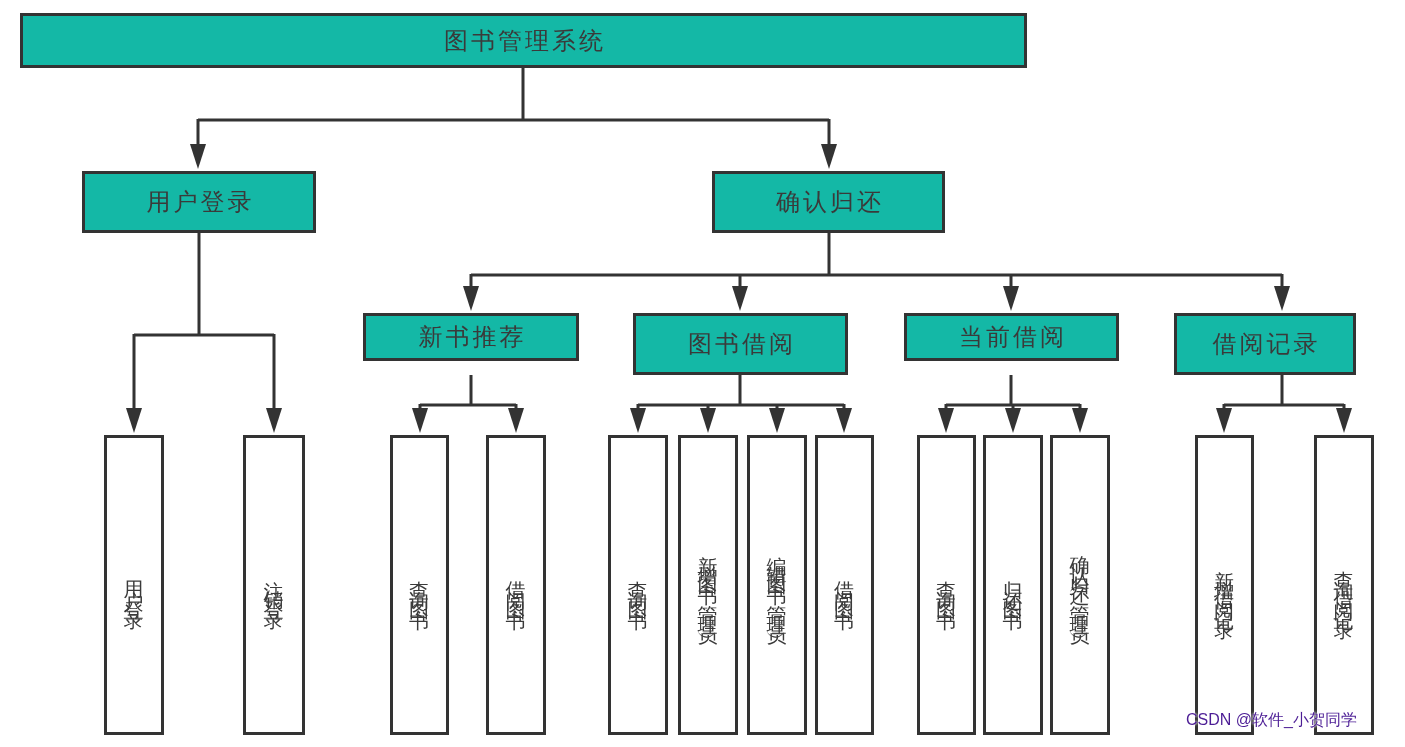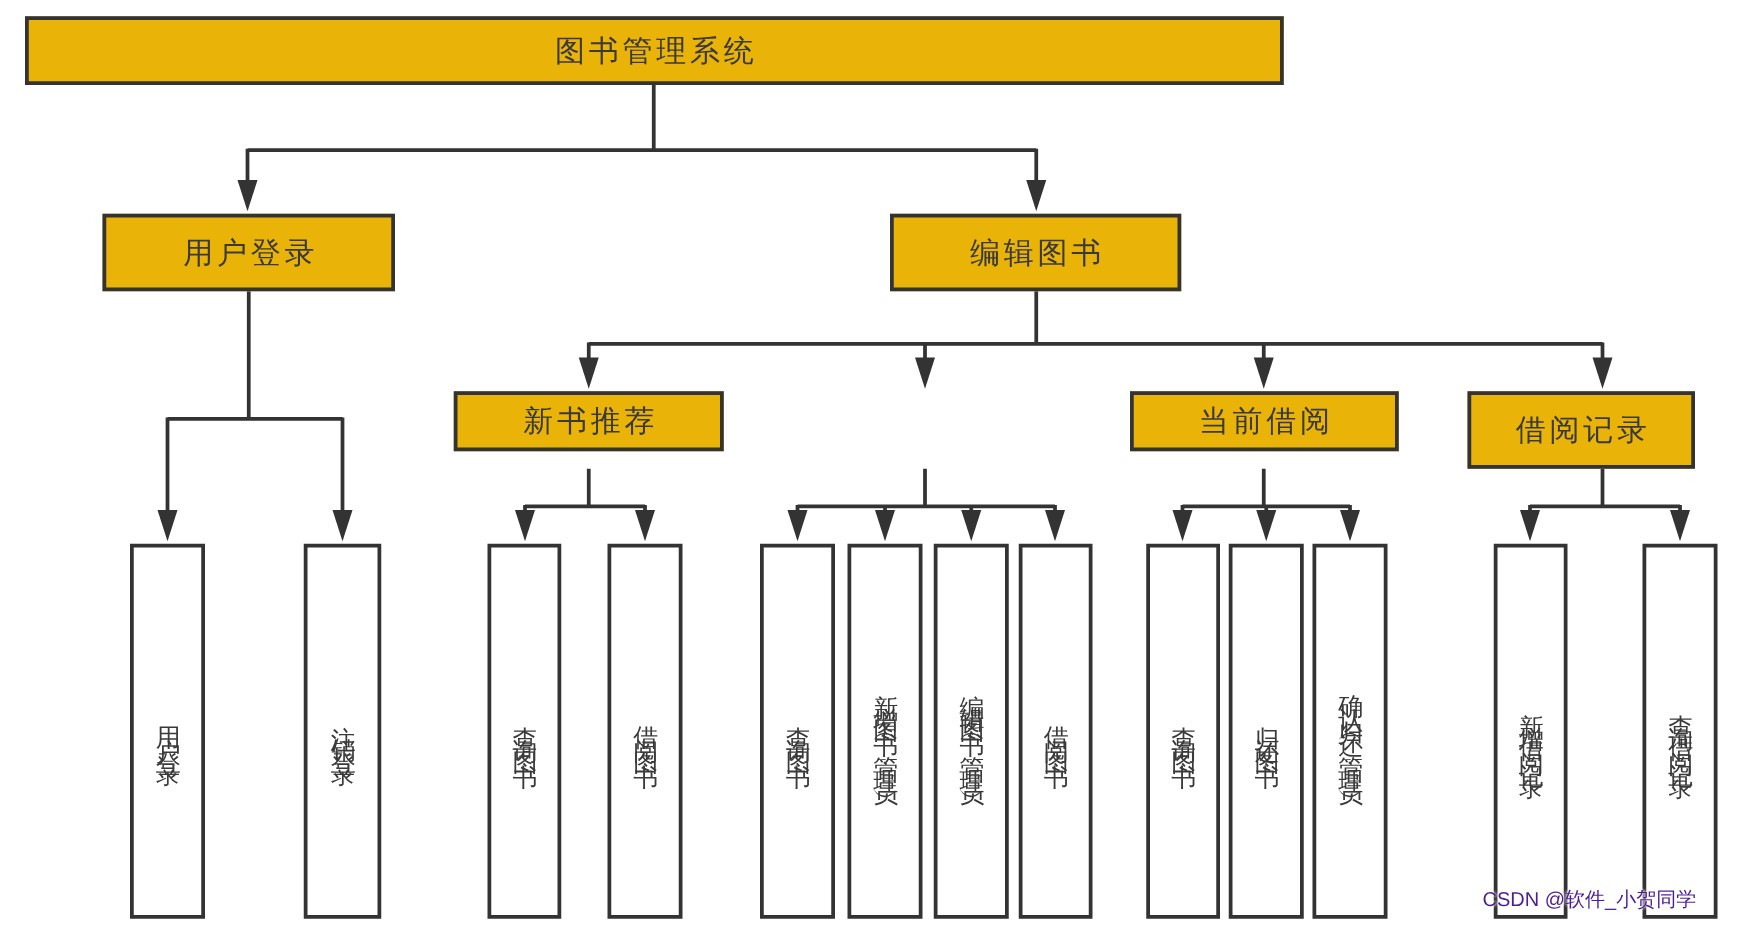--- a/index.html
+++ b/index.html
@@ -19,21 +19,21 @@
   #connectors path {
     fill: none;
     stroke: #333333;
     stroke-width: 3;
   }
   #connectors polygon { fill: #333333; }
   .hbox {
     position: absolute;
     box-sizing: border-box;
     border: 3px solid #333333;
-    background: #eab308;
+    background: #14b8a6;
     display: flex;
     align-items: center;
     justify-content: center;
   }
   .hbox span {
     font-size: 24px;
     letter-spacing: 3px;
     padding-left: 3px;
     color: #3a3a3a;
     white-space: nowrap;
@@ -118,25 +118,28 @@
   </svg>
 
   <div class="hbox" style="left:20px; top:13px; width:1007px; height:55px">
     <span>图书管理系统</span>
   </div>
 
   <div class="hbox" style="left:82px; top:171px; width:234px; height:62px">
     <span>用户登录</span>
   </div>
   <div class="hbox" style="left:712px; top:171px; width:233px; height:62px">
-    <span>编辑图书</span>
+    <span>确认归还</span>
   </div>
 
   <div class="hbox" style="left:363px; top:313px; width:216px; height:48px">
     <span>新书推荐</span>
+  </div>
+  <div class="hbox" style="left:633px; top:313px; width:215px; height:62px">
+    <span>图书借阅</span>
   </div>
   <div class="hbox" style="left:904px; top:313px; width:215px; height:48px">
     <span>当前借阅</span>
   </div>
   <div class="hbox" style="left:1174px; top:313px; width:182px; height:62px">
     <span>借阅记录</span>
   </div>
 
   <div class="leaf" style="left:104px; width:60px">
     <span>用户登录</span>

